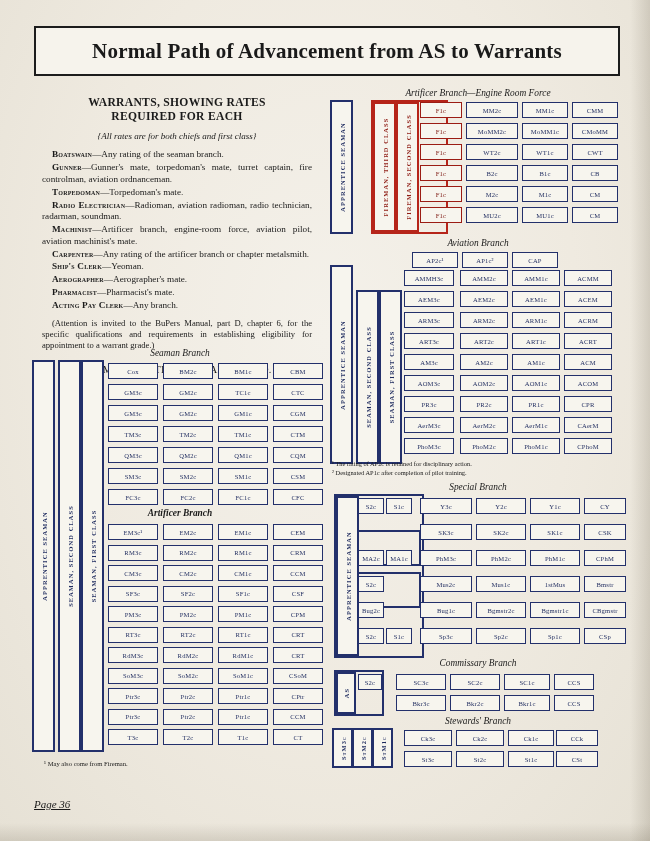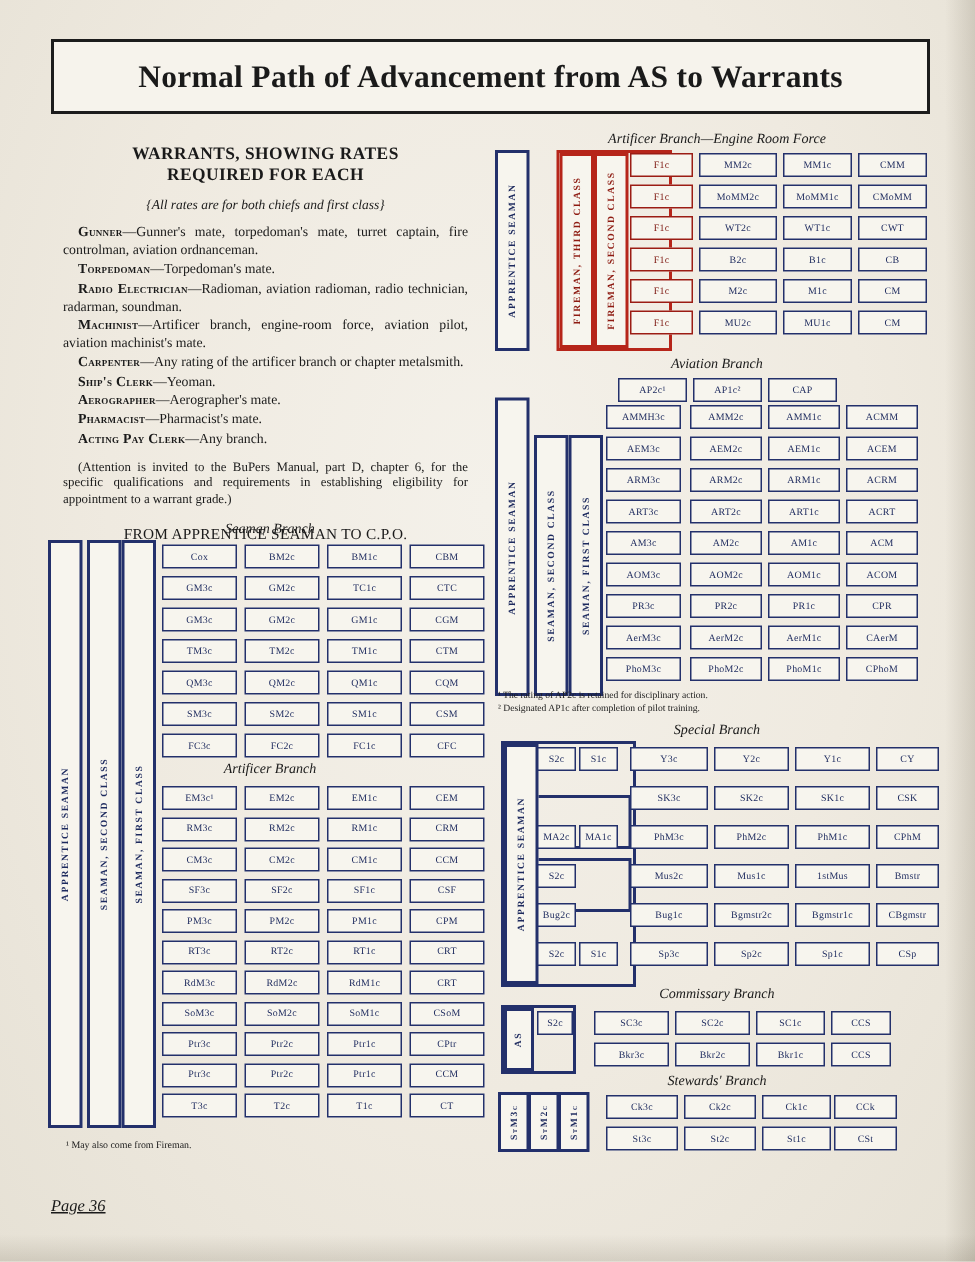--- a/index.html
+++ b/index.html
@@ -115,20 +115,21 @@
     <div class="t">Normal Path of Advancement from AS to Warrants</div>
   </div>
 
   <div class="col-left">
     <div class="hdr">
       <span>WARRANTS, SHOWING RATES</span><br>
       <span>REQUIRED FOR EACH</span>
     </div>
     <div class="subhdr">{All rates are for both chiefs and first class}</div>
     <div id="entries">
+        <div class="para"><span class="sc">Boatswain</span><span>—Any rating of the seaman branch.</span></div>
         <div class="para"><span class="sc">Gunner</span><span>—Gunner's mate, torpedoman's mate, turret captain, fire controlman, aviation ordnanceman.</span></div>
         <div class="para"><span class="sc">Torpedoman</span><span>—Torpedoman's mate.</span></div>
         <div class="para"><span class="sc">Radio Electrician</span><span>—Radioman, aviation radioman, radio technician, radarman, soundman.</span></div>
         <div class="para"><span class="sc">Machinist</span><span>—Artificer branch, engine-room force, aviation pilot, aviation machinist's mate.</span></div>
         <div class="para"><span class="sc">Carpenter</span><span>—Any rating of the artificer branch or chapter metalsmith.</span></div>
         <div class="para"><span class="sc">Ship's Clerk</span><span>—Yeoman.</span></div>
         <div class="para"><span class="sc">Aerographer</span><span>—Aerographer's mate.</span></div>
         <div class="para"><span class="sc">Pharmacist</span><span>—Pharmacist's mate.</span></div>
         <div class="para"><span class="sc">Acting Pay Clerk</span><span>—Any branch.</span></div>
       </div>
@@ -270,21 +271,21 @@
       <div class="cell" style="left: 108px; top: 468px; width: 48px; height: 14px;">SM3c</div>
       <div class="cell" style="left: 163px; top: 468px; width: 48px; height: 14px;">SM2c</div>
       <div class="cell" style="left: 218px; top: 468px; width: 48px; height: 14px;">SM1c</div>
       <div class="cell" style="left: 273px; top: 468px; width: 48px; height: 14px;">CSM</div>
       <div class="cell" style="left: 108px; top: 489px; width: 48px; height: 14px;">FC3c</div>
       <div class="cell" style="left: 163px; top: 489px; width: 48px; height: 14px;">FC2c</div>
       <div class="cell" style="left: 218px; top: 489px; width: 48px; height: 14px;">FC1c</div>
       <div class="cell" style="left: 273px; top: 489px; width: 48px; height: 14px;">CFC</div>
     </div>
 
-  <div class="sec" style="left:30px;top:508px;width:300px;">
+  <div class="sec" style="left:30px;top:508px;width:300px;font-weight:bold;">
     <div class="br-title" style="position:relative;">Artificer Branch</div>
   </div>
   <div id="grid-ab">
       <div class="cell" style="left: 108px; top: 524px; width: 48px; height: 14px;">EM3c¹</div>
       <div class="cell" style="left: 163px; top: 524px; width: 48px; height: 14px;">EM2c</div>
       <div class="cell" style="left: 218px; top: 524px; width: 48px; height: 14px;">EM1c</div>
       <div class="cell" style="left: 273px; top: 524px; width: 48px; height: 14px;">CEM</div>
       <div class="cell" style="left: 108px; top: 544.5px; width: 48px; height: 14px;">RM3c</div>
       <div class="cell" style="left: 163px; top: 544.5px; width: 48px; height: 14px;">RM2c</div>
       <div class="cell" style="left: 218px; top: 544.5px; width: 48px; height: 14px;">RM1c</div>

